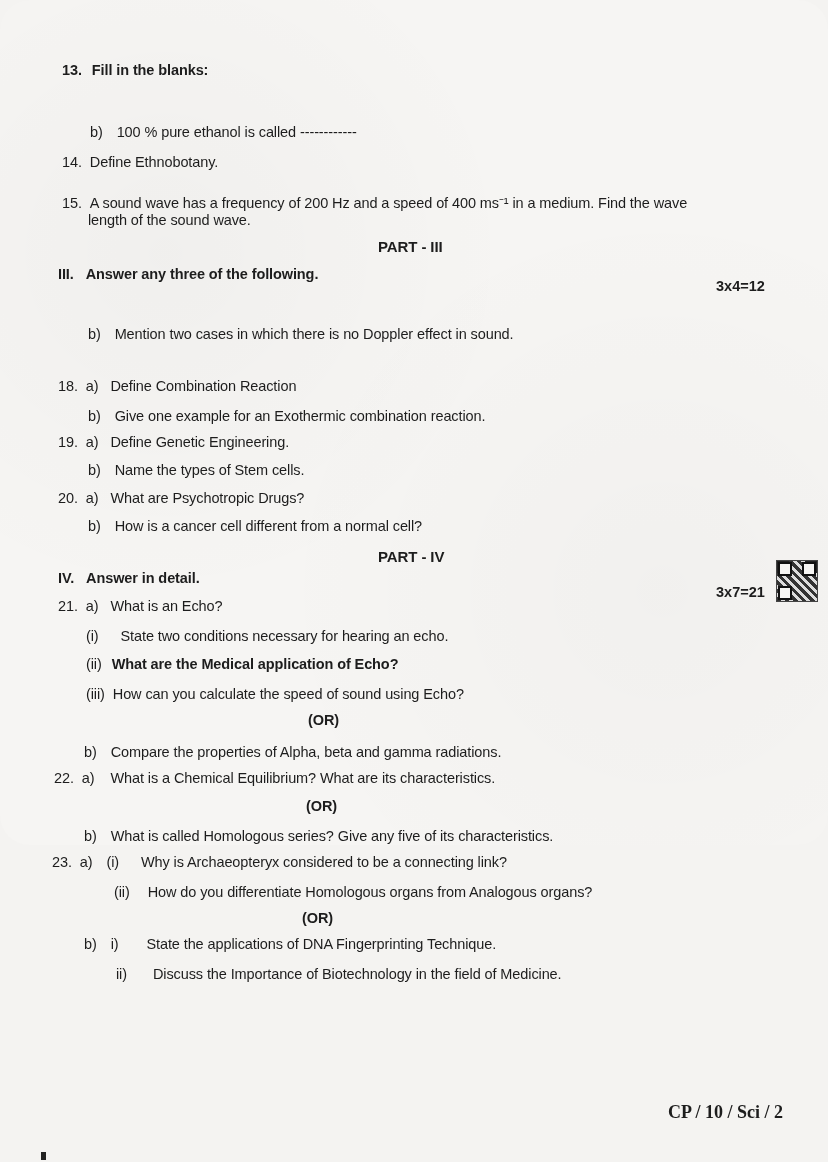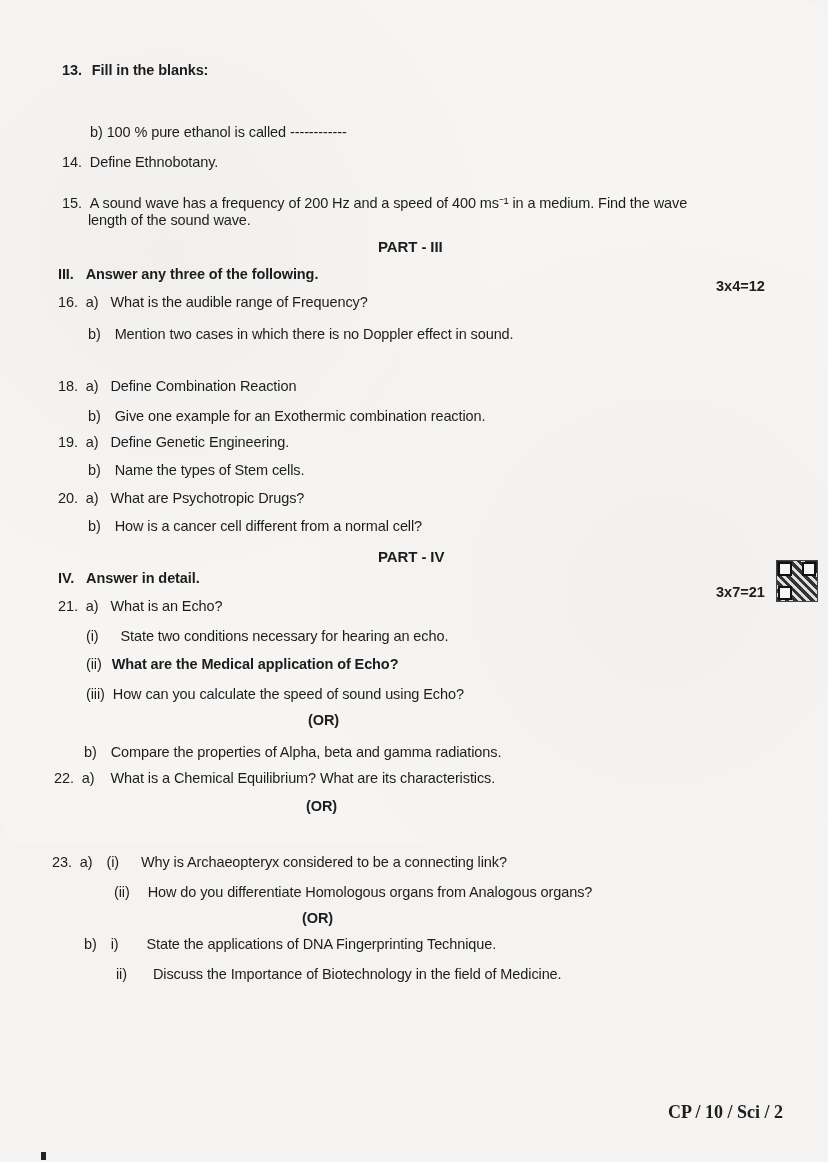--- a/index.html
+++ b/index.html
@@ -37,46 +37,41 @@
 <body>
 
 <div class="page">
 
   <div class="line b" style="left:62px;top:62px;">
     <span>13.</span>
     <span style="margin-left:6px;">Fill in the blanks:</span>
   </div>
   <div class="line" style="left:90px;top:124px;">
     <span>b)</span>
-    <span style="">100 % pure ethanol is called ------------</span>
+    <span style="margin-left:10px;">100 % pure ethanol is called ------------</span>
   </div>
 
   <div class="line" style="left:62px;top:154px;">
     <span>14.</span>
     <span style="margin-left:4px;">Define Ethnobotany.</span>
   </div>
 
   <div class="line" style="left:62px;top:192px;">
     <span>15.</span>
     <span style="margin-left:4px;">A sound wave has a frequency of 200 Hz and a speed of 400 ms⁻¹ in a medium. Find the wave</span>
   </div>
   <div class="line" style="left:88px;top:212px;">length of the sound wave.</div>
 
   <div class="line center" style="left:378px;top:238px;">PART - III</div>
   <div class="line b" style="left:58px;top:266px;">
     <span>III.</span>
     <span style="margin-left:8px;">Answer any  three of the following.</span>
   </div>
   <div class="marks" style="left:716px;top:278px;">3x4=12</div>
 
-  <div class="line" style="left:58px;top:294px;">
-    <span>16.</span>
-    <span style="margin-left:4px;">a)</span>
-    <span style="margin-left:8px;">What is the audible range of Frequency?</span>
-  </div>
   <div class="line" style="left:88px;top:326px;">
     <span>b)</span>
     <span style="margin-left:10px;">Mention two cases in which there is no Doppler effect in sound.</span>
   </div>
   <div class="line" style="left:58px;top:378px;">
     <span>18.</span>
     <span style="margin-left:4px;">a)</span>
     <span style="margin-left:8px;">Define Combination Reaction</span>
   </div>
   <div class="line" style="left:88px;top:408px;">
@@ -136,20 +131,24 @@
     <span>b)</span>
     <span style="margin-left:10px;">Compare the properties of Alpha, beta and gamma radiations.</span>
   </div>
 
   <div class="line" style="left:54px;top:770px;">
     <span>22.</span>
     <span style="margin-left:4px;">a)</span>
     <span style="margin-left:12px;">What is a Chemical Equilibrium? What are its characteristics.</span>
   </div>
   <div class="line b" style="left:306px;top:798px;">(OR)</div>
+  <div class="line" style="left:84px;top:828px;">
+    <span>b)</span>
+    <span style="margin-left:10px;">What is called Homologous series? Give any five of its characteristics.</span>
+  </div>
 
   <div class="line" style="left:52px;top:854px;">
     <span>23.</span>
     <span style="margin-left:4px;">a)</span>
     <span style="margin-left:10px;">(i)</span>
     <span style="margin-left:18px;">Why is Archaeopteryx  considered to be a connecting link?</span>
   </div>
   <div class="line" style="left:114px;top:884px;">
     <span>(ii)</span>
     <span style="margin-left:14px;">How do you differentiate Homologous organs from Analogous organs?</span>

